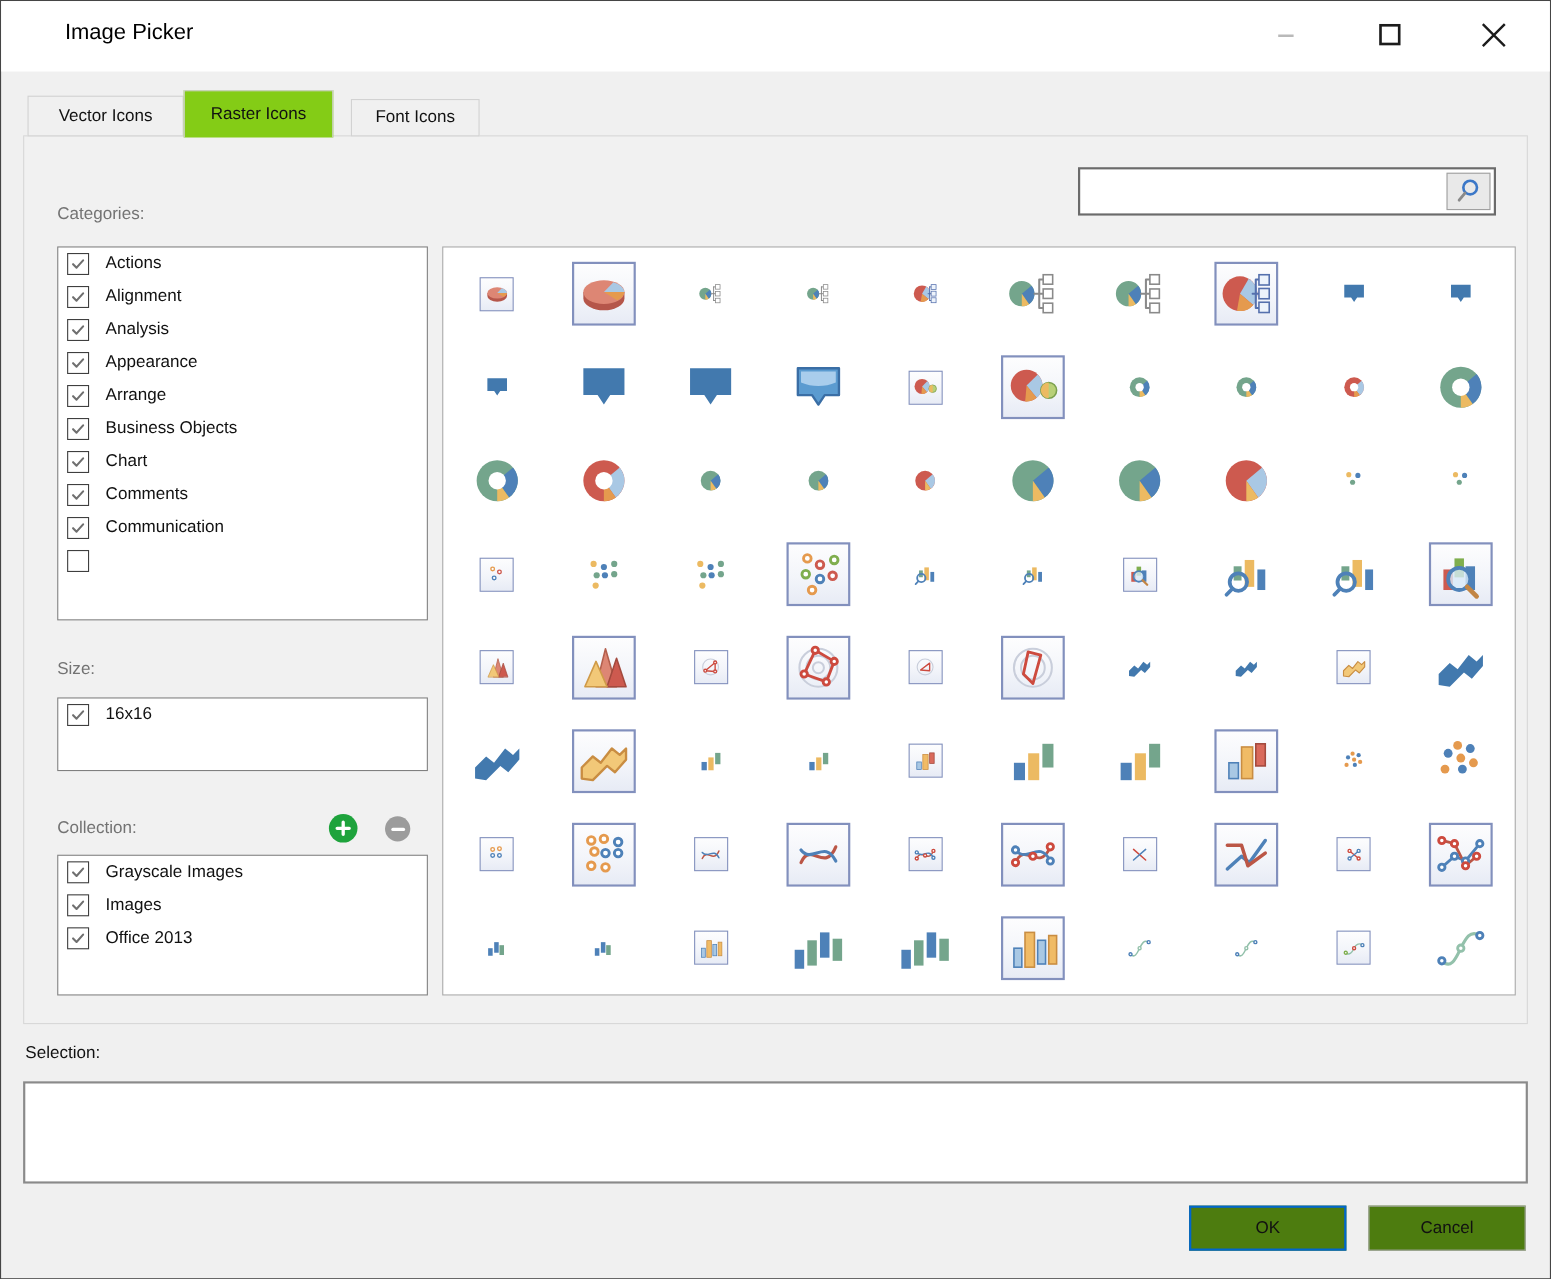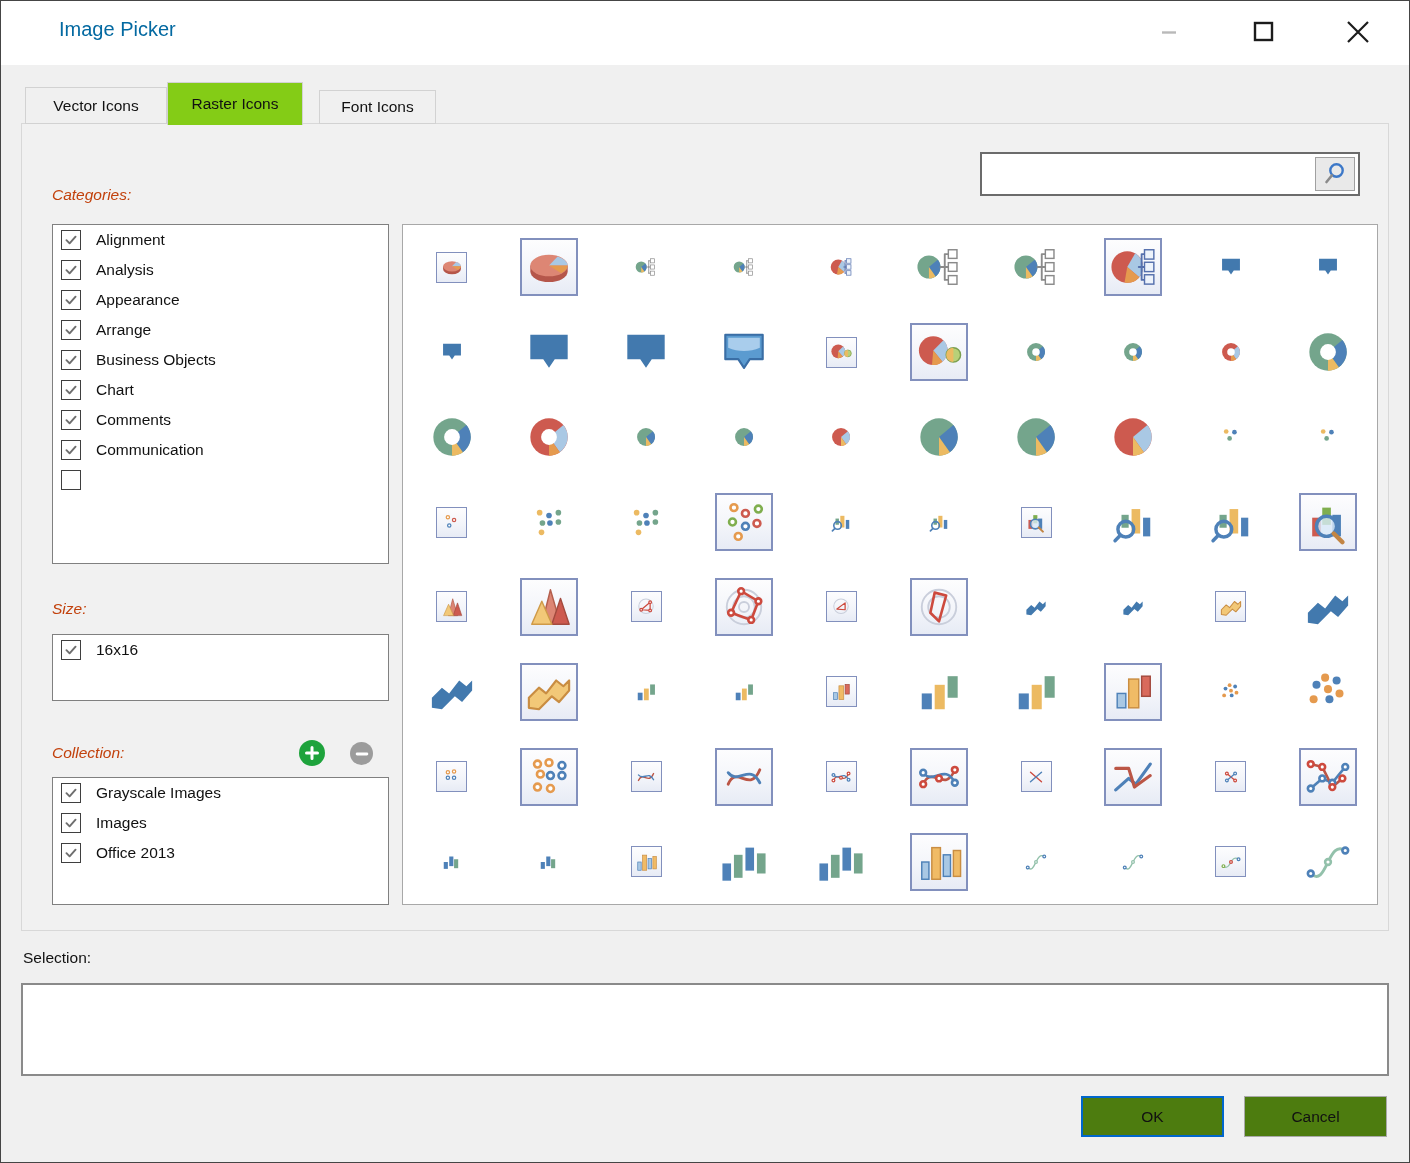--- a/index.html
+++ b/index.html
@@ -3,40 +3,40 @@
 <meta charset="utf-8">
 <style>
   html,body{margin:0;padding:0;background:#d7d7d7;}
   .window{position:relative;width:1408px;height:1161px;background:#f0f0f0;border:1px solid #454545;
           font-family:"Liberation Sans",sans-serif;color:#111;overflow:hidden;}
   
   .titlebar{position:absolute;left:0;top:0;right:0;height:64px;background:#ffffff;}
   .dxlogo{position:absolute;left:14px;top:13px;width:37px;height:37px;border-radius:50%;
           display:flex;align-items:center;justify-content:center;color:#fff;font-weight:bold;
           font-size:17px;letter-spacing:-1.5px;}
-  .wtitle{position:absolute;left:58px;top:17px;font-size:20px;color:#0369a1;}
+  .wtitle{position:absolute;left:58px;top:17px;font-size:20px;color:#000000;}
   .wbtn{position:absolute;top:14px;width:34px;height:34px;display:flex;align-items:center;justify-content:center;cursor:default;}
   #btn-min{left:1152px;} #btn-max{left:1246px;} #btn-close{left:1340px;}
   
   .tab{position:absolute;display:flex;align-items:center;justify-content:center;font-size:15.5px;
        background:#f0f0f0;border:1px solid #d2d2d2;box-sizing:border-box;z-index:2;}
   #tab-vector{left:24px;top:86px;width:142px;height:37px;}
   #tab-raster{left:166px;top:81px;width:136px;height:43px;background:#84cc16;z-index:4;border-bottom:none;}
   #tab-font{left:318px;top:89px;width:117px;height:34px;}
   .tabpage{position:absolute;left:20px;top:122px;width:1368px;height:808px;background:#f1f1f1;
            border:1px solid #d8d8d8;box-sizing:border-box;z-index:1;}
   
   .searchbox{position:absolute;left:958px;top:28px;width:380px;height:44px;background:#fff;
              border:2px solid #6b6b6b;box-sizing:border-box;}
   .searchbox input{position:absolute;left:4px;top:2px;width:320px;height:34px;border:none;outline:none;
              font-size:15px;font-family:"Liberation Sans",sans-serif;background:transparent;}
   .searchbtn{position:absolute;right:3px;top:3px;bottom:3px;width:40px;background:#e9e9e9;
              border:1px solid #a0a0a0;display:flex;align-items:center;justify-content:center;box-sizing:border-box;}
   
-  .panel-label{position:absolute;font-size:15.5px;color:#c2410c;font-style:italic;}
+  .panel-label{position:absolute;font-size:15.5px;color:#737373;}
   .listbox{position:absolute;background:#fff;border:1px solid #808080;box-sizing:border-box;overflow:hidden;}
   #cat-list{left:30px;top:100px;width:337px;height:340px;}
   #size-list{left:30px;top:510px;width:337px;height:67px;}
   #coll-list{left:30px;top:653px;width:337px;height:128px;}
   .chkrow{height:30px;display:flex;align-items:center;padding-left:8px;}
   .cb{width:20px;height:20px;background:#fff;border:1px solid #3f3f3f;box-sizing:border-box;
       display:flex;align-items:center;justify-content:center;flex:0 0 auto;}
   .cblabel{margin-left:15px;font-size:15.5px;white-space:nowrap;}
   
   .roundbtn{position:absolute;border-radius:50%;display:flex;align-items:center;justify-content:center;}
@@ -103,20 +103,28 @@
     </div>
 
     <div class="panel-label" style="left:30px;top:62px;">Categories:</div>
     <div class="listbox" id="cat-list">
         <div class="chkrow">
           <span class="cb">
             <svg width="14" height="14" viewBox="0 0 16 16">
               <path d="M2.8,8.2 L6.4,11.8 L13.2,4.2" stroke="#6f6f6f" stroke-width="2.2" fill="none" stroke-linecap="round" stroke-linejoin="round"></path>
             </svg>
           </span>
+          <span class="cblabel">Actions</span>
+        </div>
+        <div class="chkrow">
+          <span class="cb">
+            <svg width="14" height="14" viewBox="0 0 16 16">
+              <path d="M2.8,8.2 L6.4,11.8 L13.2,4.2" stroke="#6f6f6f" stroke-width="2.2" fill="none" stroke-linecap="round" stroke-linejoin="round"></path>
+            </svg>
+          </span>
           <span class="cblabel">Alignment</span>
         </div>
         <div class="chkrow">
           <span class="cb">
             <svg width="14" height="14" viewBox="0 0 16 16">
               <path d="M2.8,8.2 L6.4,11.8 L13.2,4.2" stroke="#6f6f6f" stroke-width="2.2" fill="none" stroke-linecap="round" stroke-linejoin="round"></path>
             </svg>
           </span>
           <span class="cblabel">Analysis</span>
         </div>

